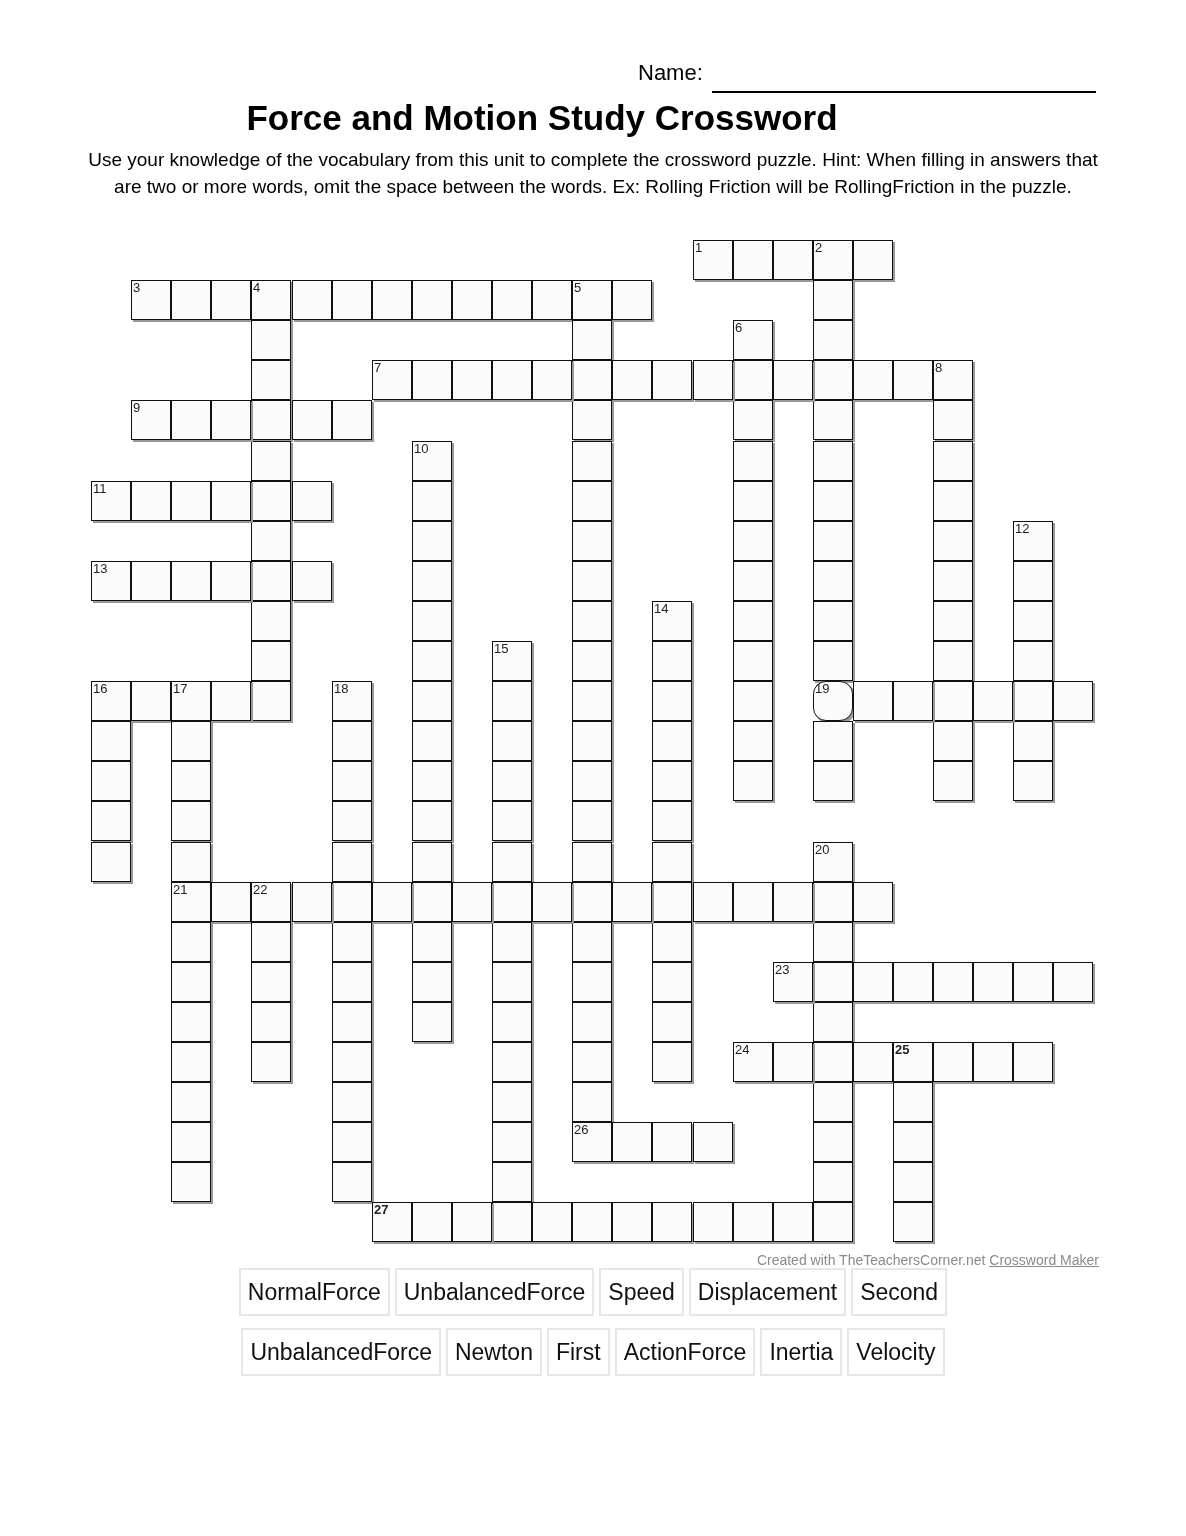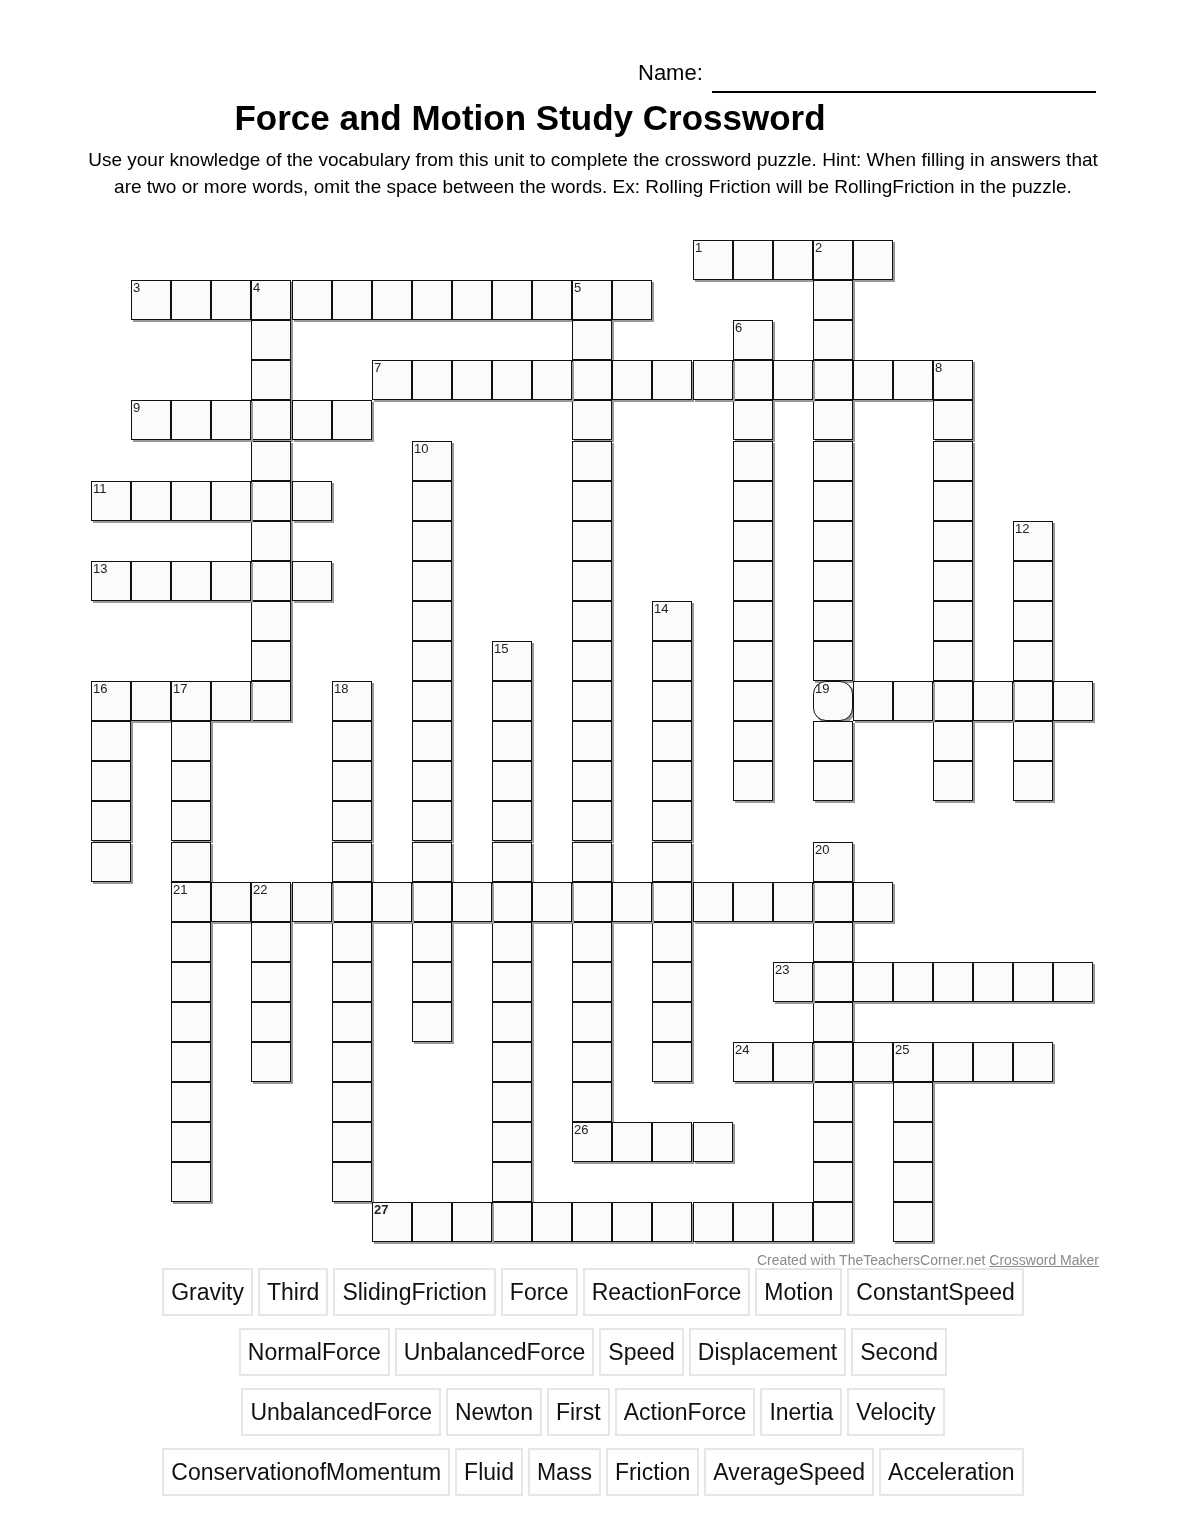--- a/index.html
+++ b/index.html
@@ -1,19 +1,19 @@
 <!DOCTYPE html>
 <html><head>
 <meta charset="utf-8">
 <style>
   html,body{margin:0;padding:0;background:#fff;}
   body{width:1186px;height:1536px;position:relative;font-family:"Liberation Sans",sans-serif;color:#000;overflow:hidden;}
   .name-row{position:absolute;left:638px;top:60px;font-size:22px;}
   .name-line{position:absolute;left:712px;top:91px;width:384px;height:2px;background:#000;}
-  .title{position:absolute;left:0;width:1060px;top:98px;text-align:center;font-size:35px;font-weight:bold;}
+  .title{position:absolute;left:12px;width:1060px;top:98px;text-align:center;font-size:35px;font-weight:bold;}
   .instructions{position:absolute;left:80px;width:1026px;top:146px;text-align:center;font-size:19px;line-height:27px;}
   #grid{position:absolute;left:0;top:0;}
   .cell{position:absolute;width:40px;height:40px;box-sizing:border-box;border:1.5px solid #111;background:#fbfbfb;box-shadow:2px 2px 0 #999;}
   .num{position:absolute;left:1px;top:0px;font-size:13px;line-height:14px;color:#222;}
   .credit{position:absolute;right:87px;top:1252px;font-size:14px;color:#8a8a8a;}
   .credit u{color:#8a8a8a;}
   .bank{position:absolute;left:0;width:1186px;top:1268px;}
   .bank-row{display:flex;justify-content:center;gap:5px;margin-bottom:12px;}
   .chip{border:2px solid #e6e6e6;padding:0 7px;height:44px;line-height:44px;font-size:23px;color:#111;background:#fff;}
 </style>
@@ -300,21 +300,21 @@
     <div class="cell" style="left: 893px; top: 962px;"></div>
     <div class="cell" style="left: 933px; top: 962px;"></div>
     <div class="cell" style="left: 973px; top: 962px;"></div>
     <div class="cell" style="left: 1013px; top: 962px;"></div>
     <div class="cell" style="left: 1053px; top: 962px;"></div>
     <div class="cell" style="left: 733px; top: 1042px;">
       <span class="num">24</span>
     </div>
     <div class="cell" style="left: 773px; top: 1042px;"></div>
     <div class="cell" style="left: 853px; top: 1042px;"></div>
-    <div class="cell" style="left: 893px; top: 1042px;">
+    <div class="cell" style="left: 893px; top: 1042px; font-weight: bold;">
       <span class="num">25</span>
     </div>
     <div class="cell" style="left: 933px; top: 1042px;"></div>
     <div class="cell" style="left: 973px; top: 1042px;"></div>
     <div class="cell" style="left: 1013px; top: 1042px;"></div>
     <div class="cell" style="left: 893px; top: 1082px;"></div>
     <div class="cell" style="left: 893px; top: 1122px;"></div>
     <div class="cell" style="left: 893px; top: 1162px;"></div>
     <div class="cell" style="left: 893px; top: 1202px;"></div>
     <div class="cell" style="left: 612px; top: 1122px;"></div>
@@ -332,44 +332,27 @@
     <div class="cell" style="left: 693px; top: 1202px;"></div>
     <div class="cell" style="left: 733px; top: 1202px;"></div>
     <div class="cell" style="left: 773px; top: 1202px;"></div>
     <div class="cell" style="left: 813px; top: 1202px;"></div>
   </div>
 
 <div class="credit"><span>Created with TheTeachersCorner.net </span><u>Crossword Maker</u></div>
 
 <div id="bank" class="bank">
     <div class="bank-row">
-      <span class="chip">Gravity</span>
-      <span class="chip">Third</span>
-      <span class="chip">SlidingFriction</span>
-      <span class="chip">Force</span>
-      <span class="chip">ReactionForce</span>
-      <span class="chip">Motion</span>
-      <span class="chip">ConstantSpeed</span>
-    </div>
-    <div class="bank-row">
       <span class="chip">NormalForce</span>
       <span class="chip">UnbalancedForce</span>
       <span class="chip">Speed</span>
       <span class="chip">Displacement</span>
       <span class="chip">Second</span>
     </div>
     <div class="bank-row">
       <span class="chip">UnbalancedForce</span>
       <span class="chip">Newton</span>
       <span class="chip">First</span>
       <span class="chip">ActionForce</span>
       <span class="chip">Inertia</span>
       <span class="chip">Velocity</span>
     </div>
-    <div class="bank-row">
-      <span class="chip">ConservationofMomentum</span>
-      <span class="chip">Fluid</span>
-      <span class="chip">Mass</span>
-      <span class="chip">Friction</span>
-      <span class="chip">AverageSpeed</span>
-      <span class="chip">Acceleration</span>
-    </div>
   </div>
 
 </body></html>

